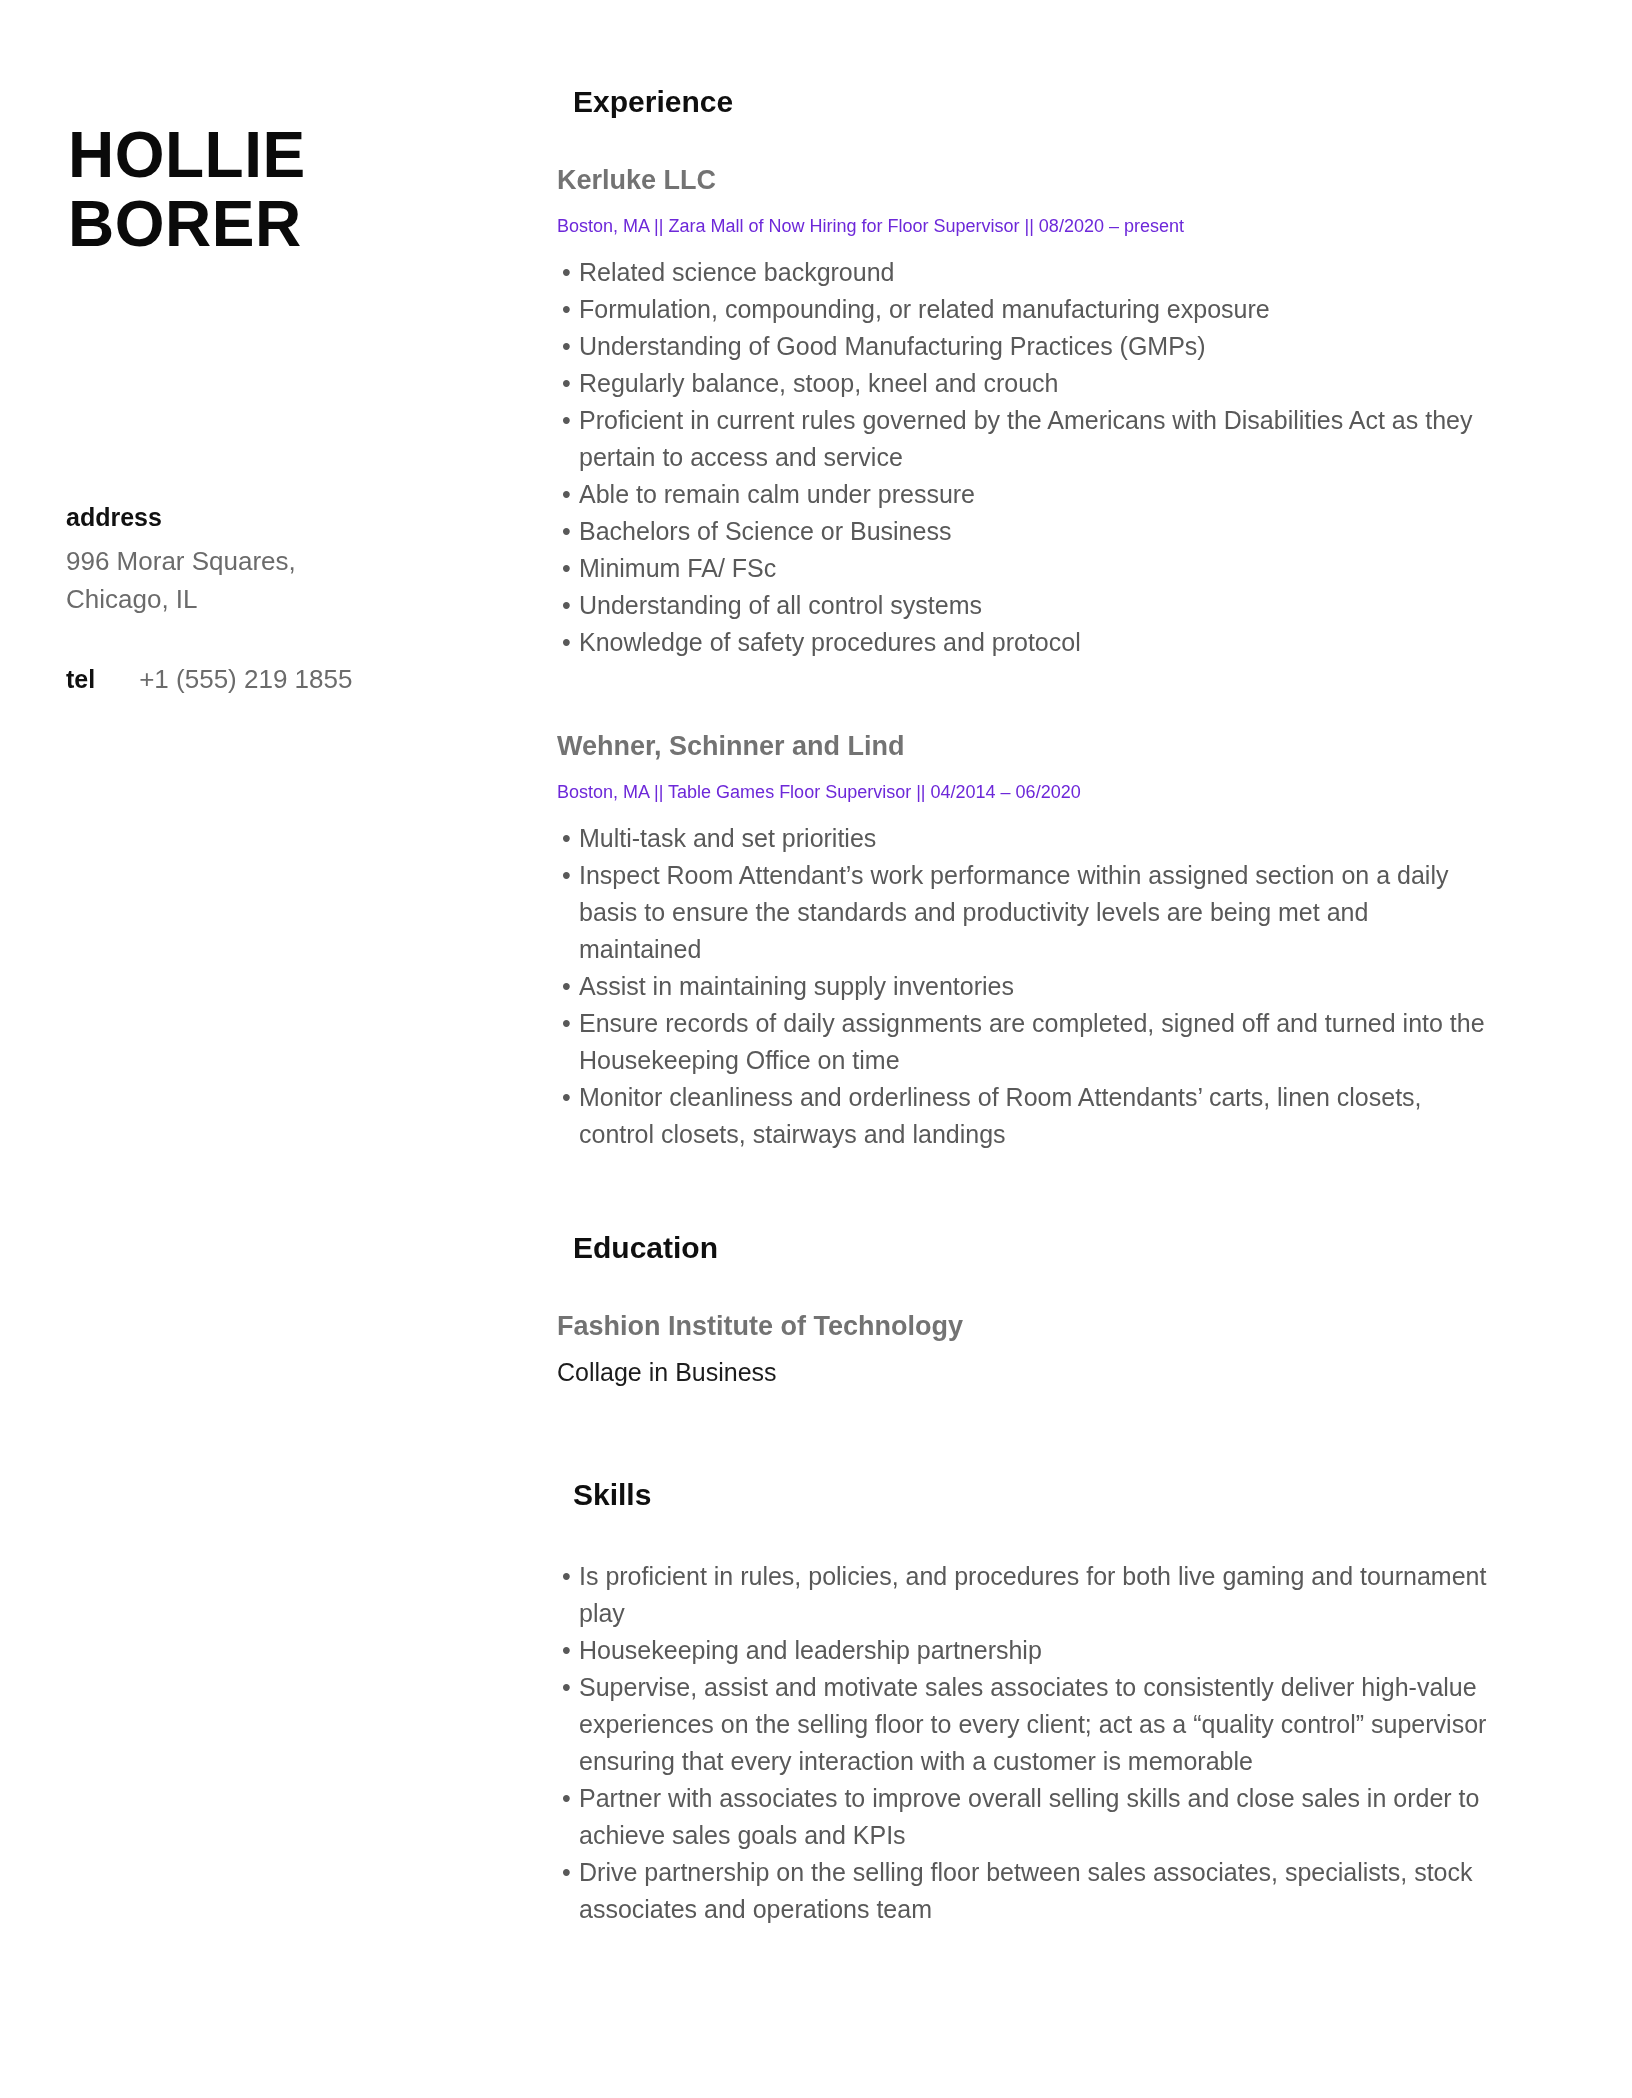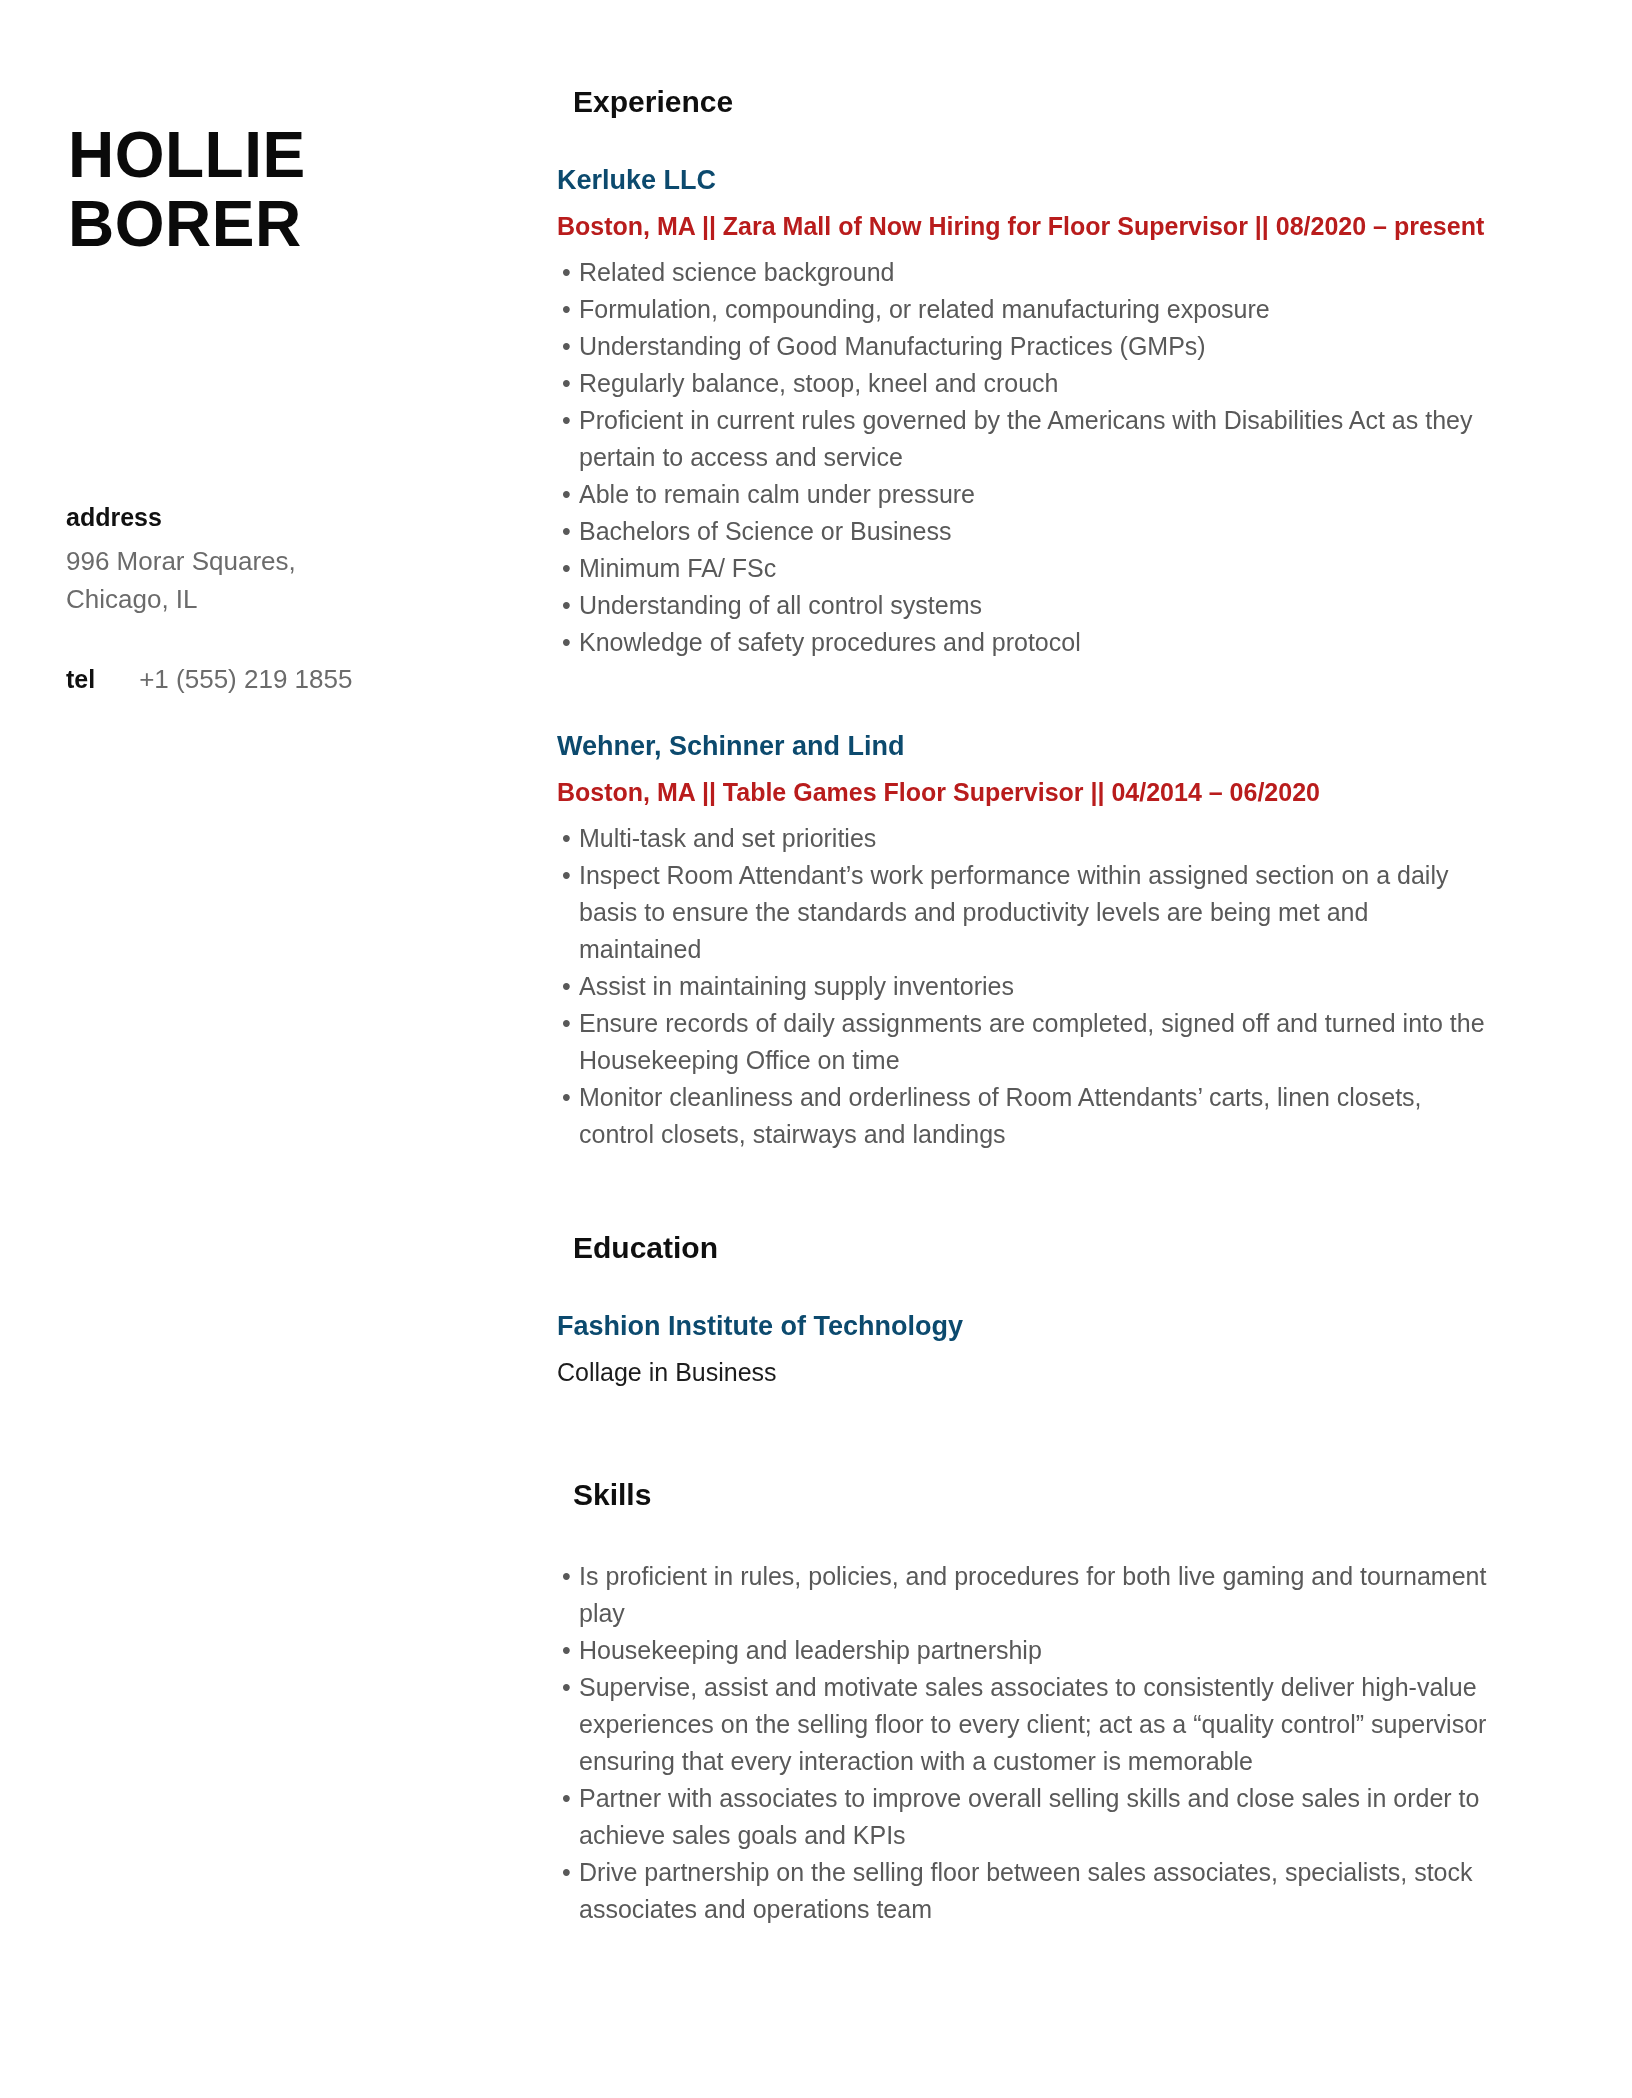--- a/index.html
+++ b/index.html
@@ -79,30 +79,29 @@
     font-weight: 700;
     color: #0f0f0f;
     line-height: 34px;
     margin: 0 0 46px 16px;
   }
   .entry { margin: 0; }
   .entry + .entry { margin-top: 70px; }
   .entry-title {
     font-size: 27px;
     font-weight: 700;
-    color: #0c4a6e;
+    color: #737373;
     line-height: 31px;
     margin: 0 0 10px 0;
   }
   .entry-meta {
-    font-size: 25px;
-    color: #b91c1c;
+    font-size: 18px;
+    color: #6d28d9;
     line-height: 40px;
     margin: 0 0 8px 0;
-    font-weight: bold;
   }
   ul.bullets {
     margin: 0;
     padding: 0;
     list-style: none;
     font-size: 25px;
     color: #595959;
     line-height: 37px;
   }
   ul.bullets li {

